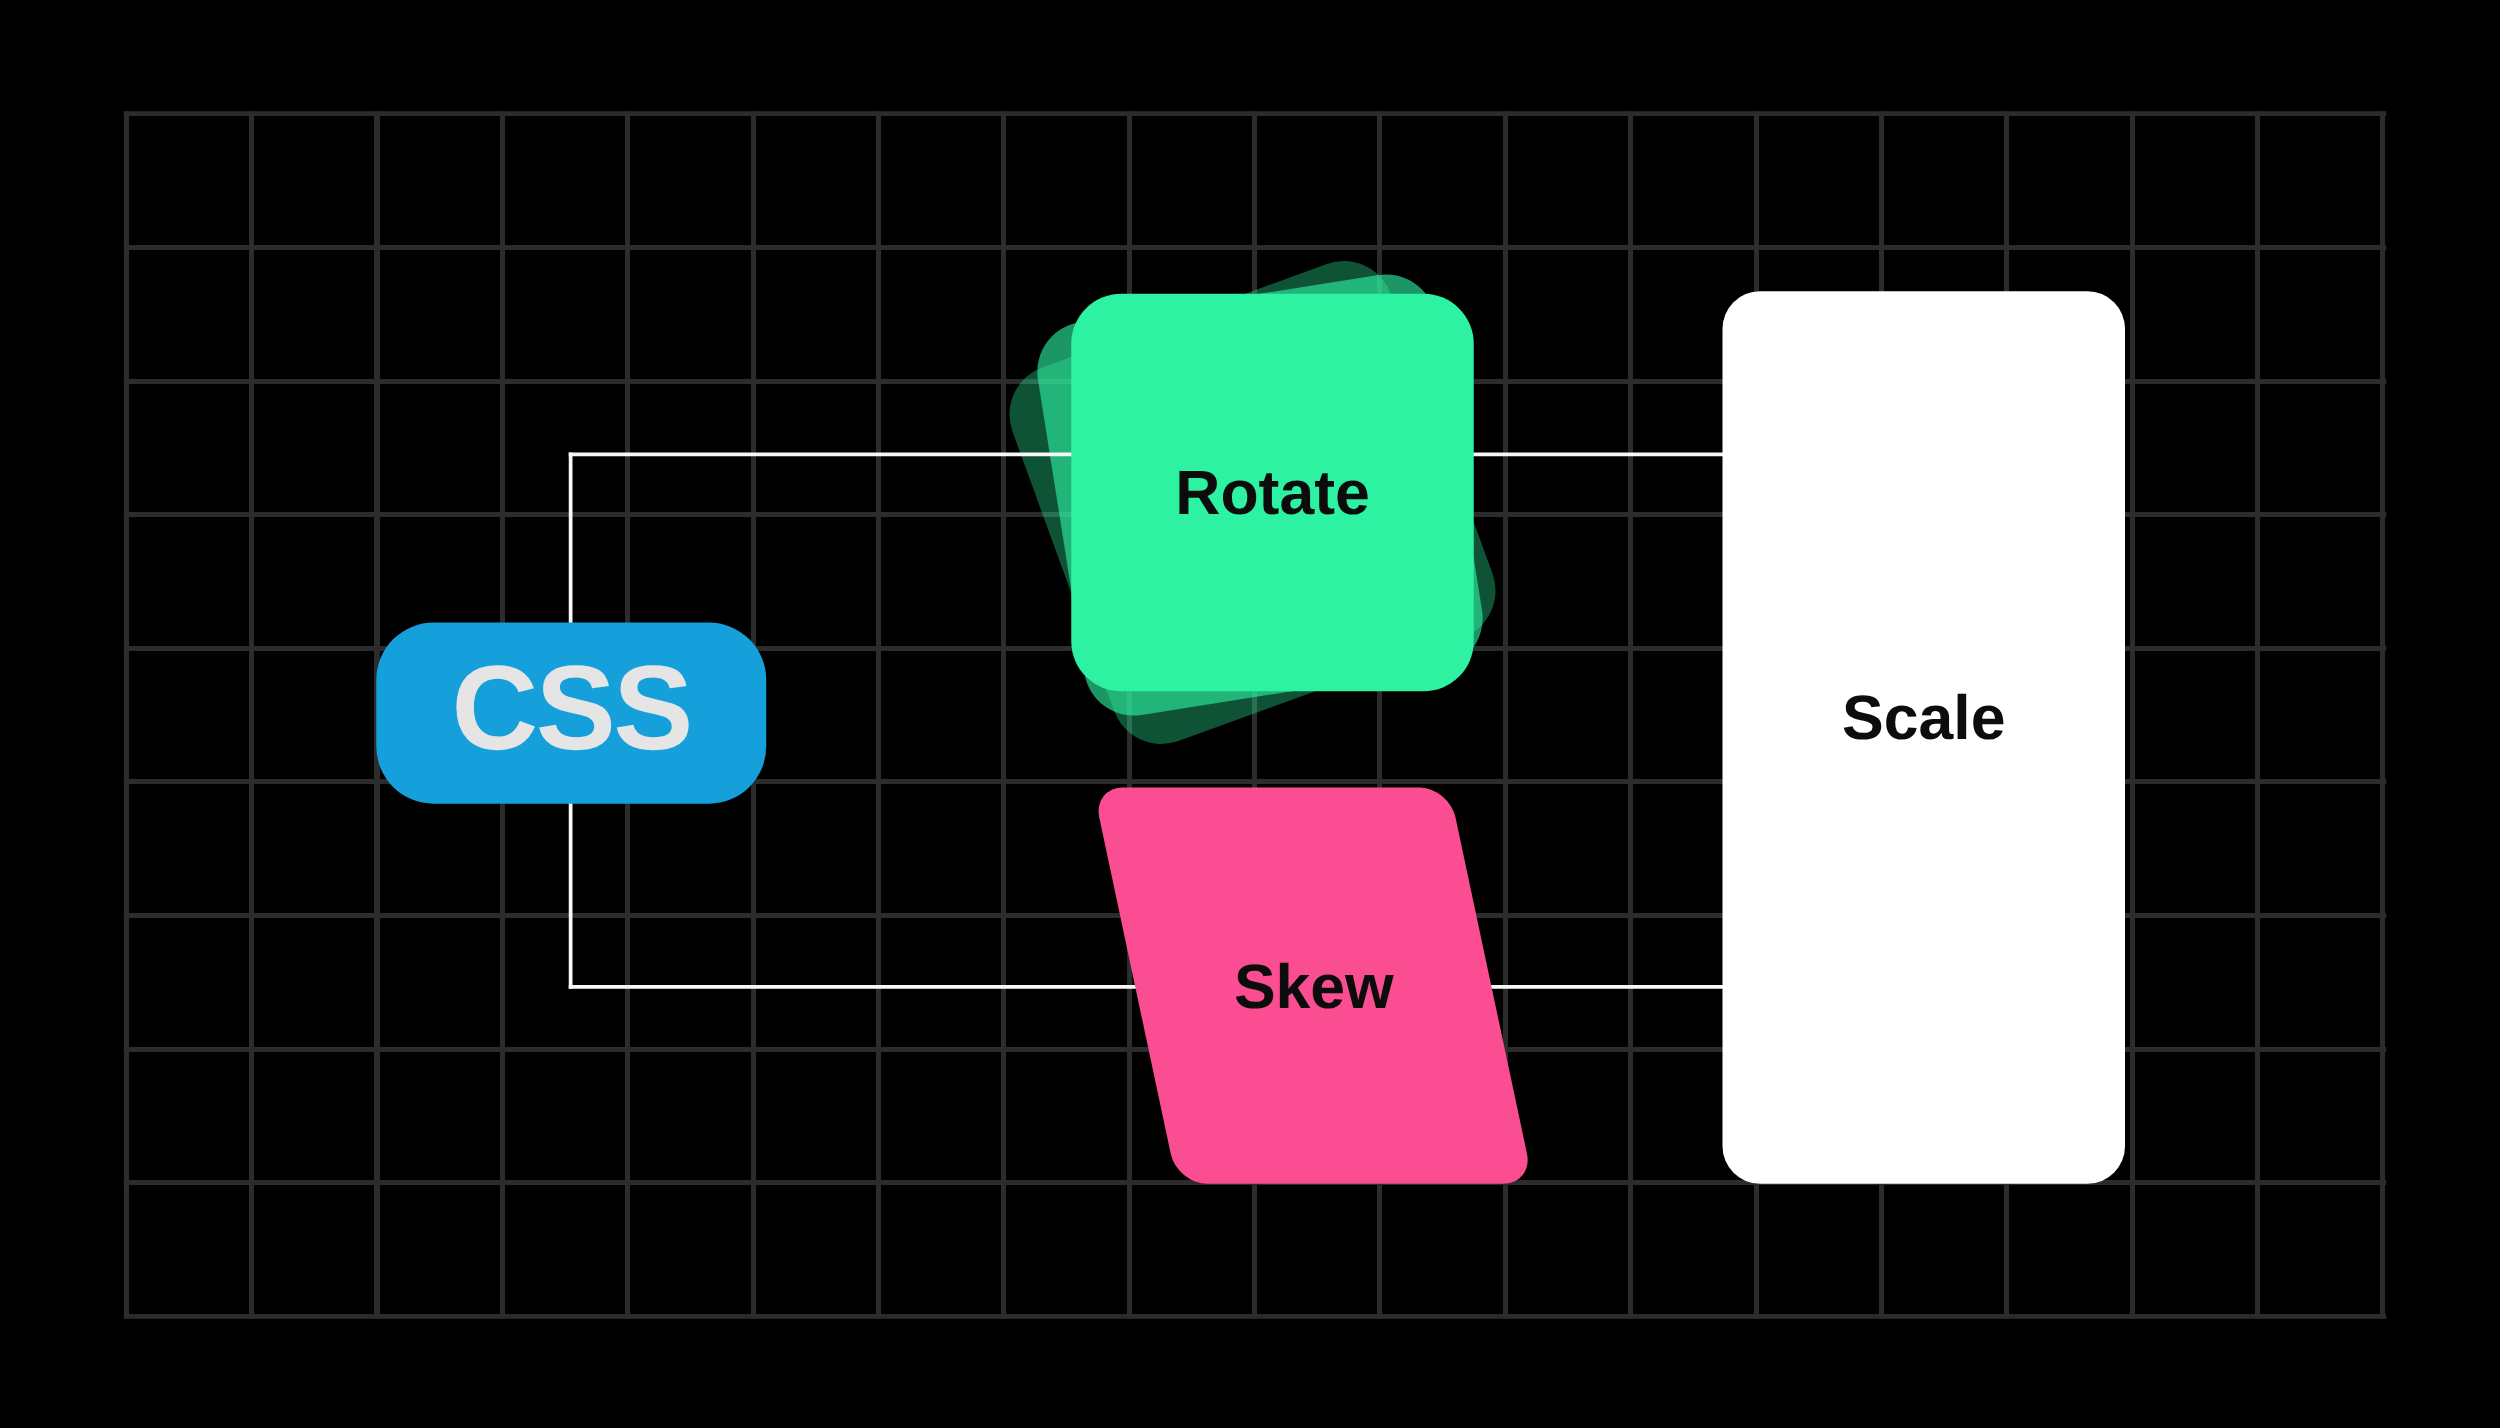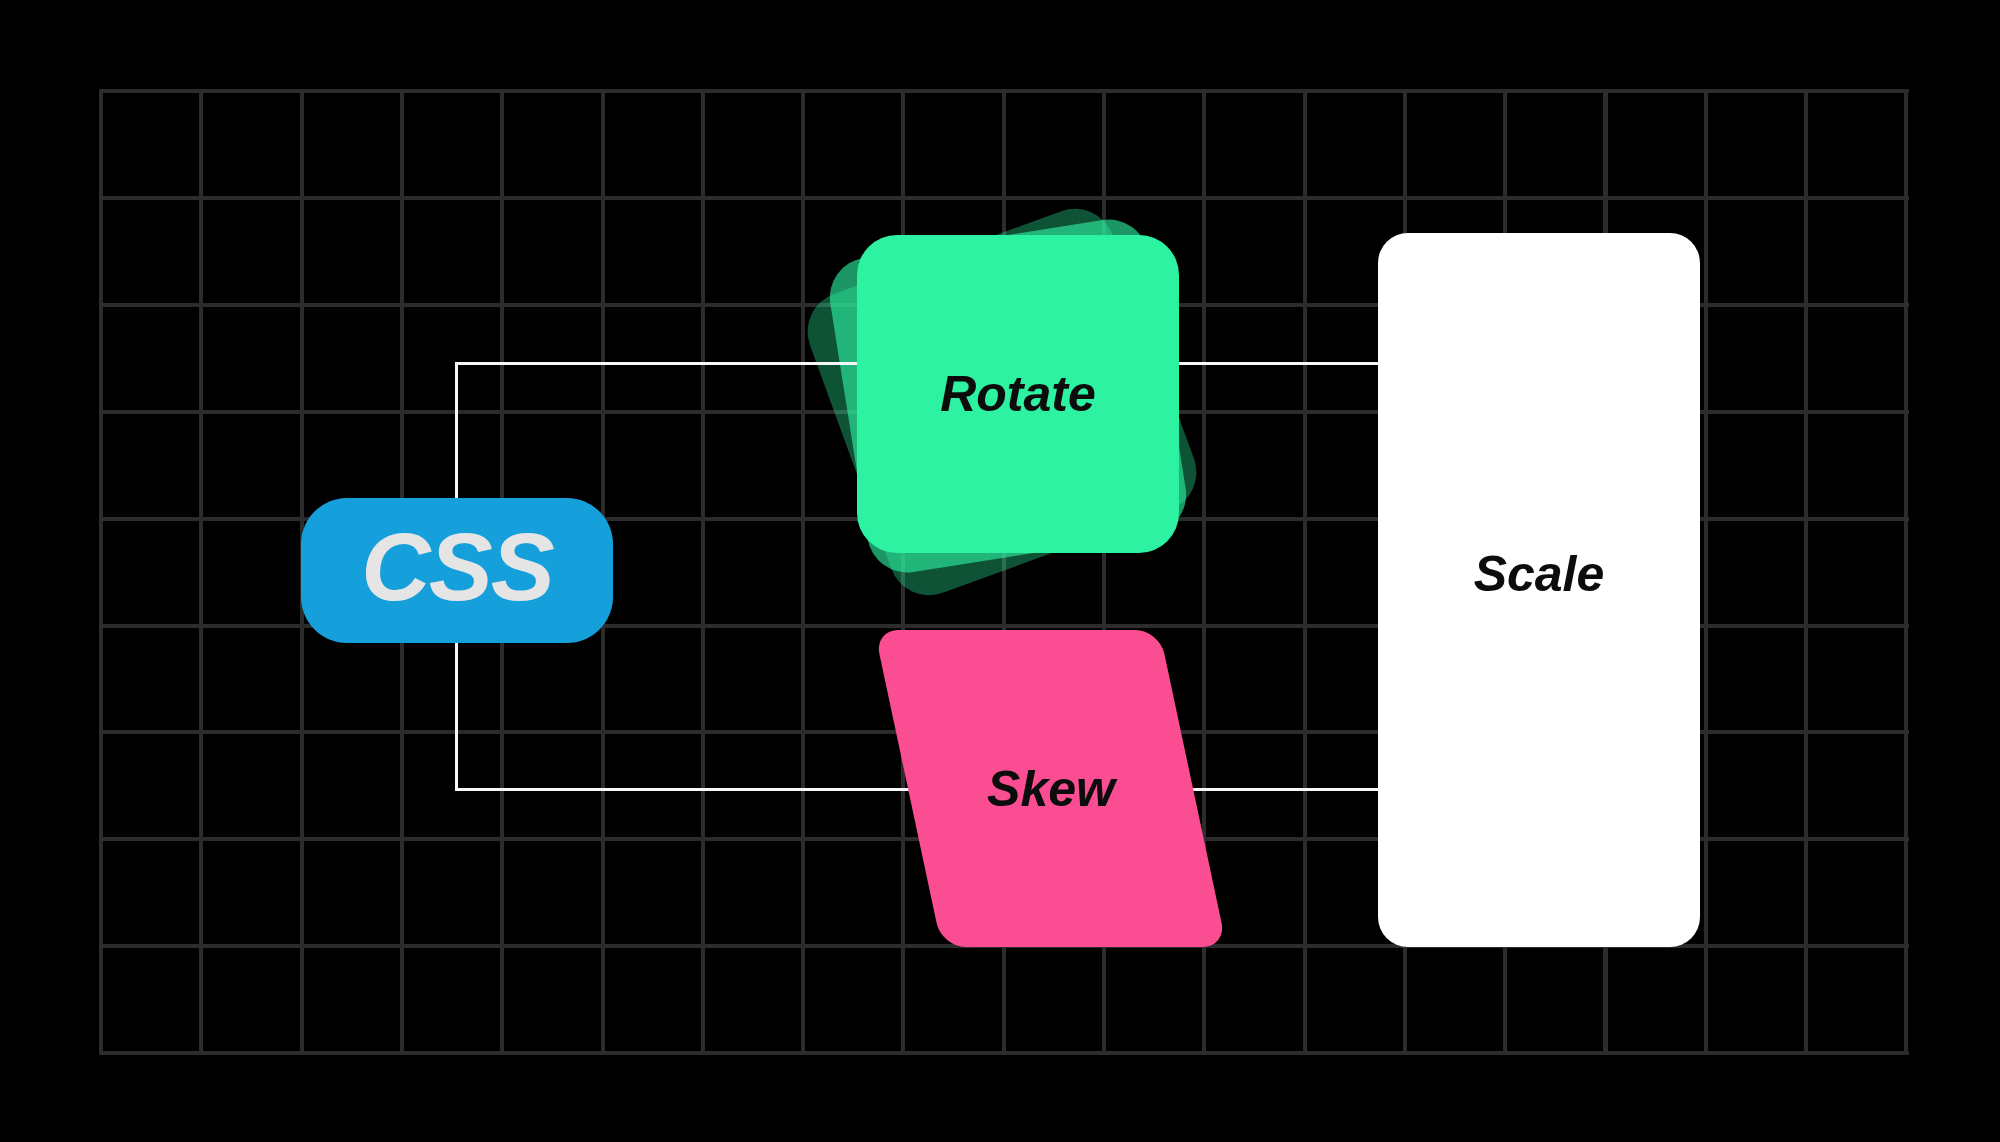--- a/index.html
+++ b/index.html
@@ -33,21 +33,21 @@
   .conn-h-top  { left: 455px; top: 362px; width: 926px; height: 3px;  }
   .conn-h-bot  { left: 455px; top: 788px; width: 926px; height: 3px;  }
 
   
   .card {
     position: absolute; z-index: 4;
     display: flex; align-items: center; justify-content: center;
   }
   .card .label {
     font-weight: 700; font-size: 50px; color: var(--label-dark);
-    letter-spacing: 0px; line-height: 1; font-style: italic;
+    letter-spacing: 0px; line-height: 1;
   }
 
   .card.css-badge {
     left: 301px; top: 498px; width: 312px; height: 145px;
     background: var(--blue); border-radius: 46px; z-index: 5;
   }
   .card.css-badge .label {
     font-size: 96px; color: var(--css-text); letter-spacing: -2px;
     transform: translateY(-4px);
   }

